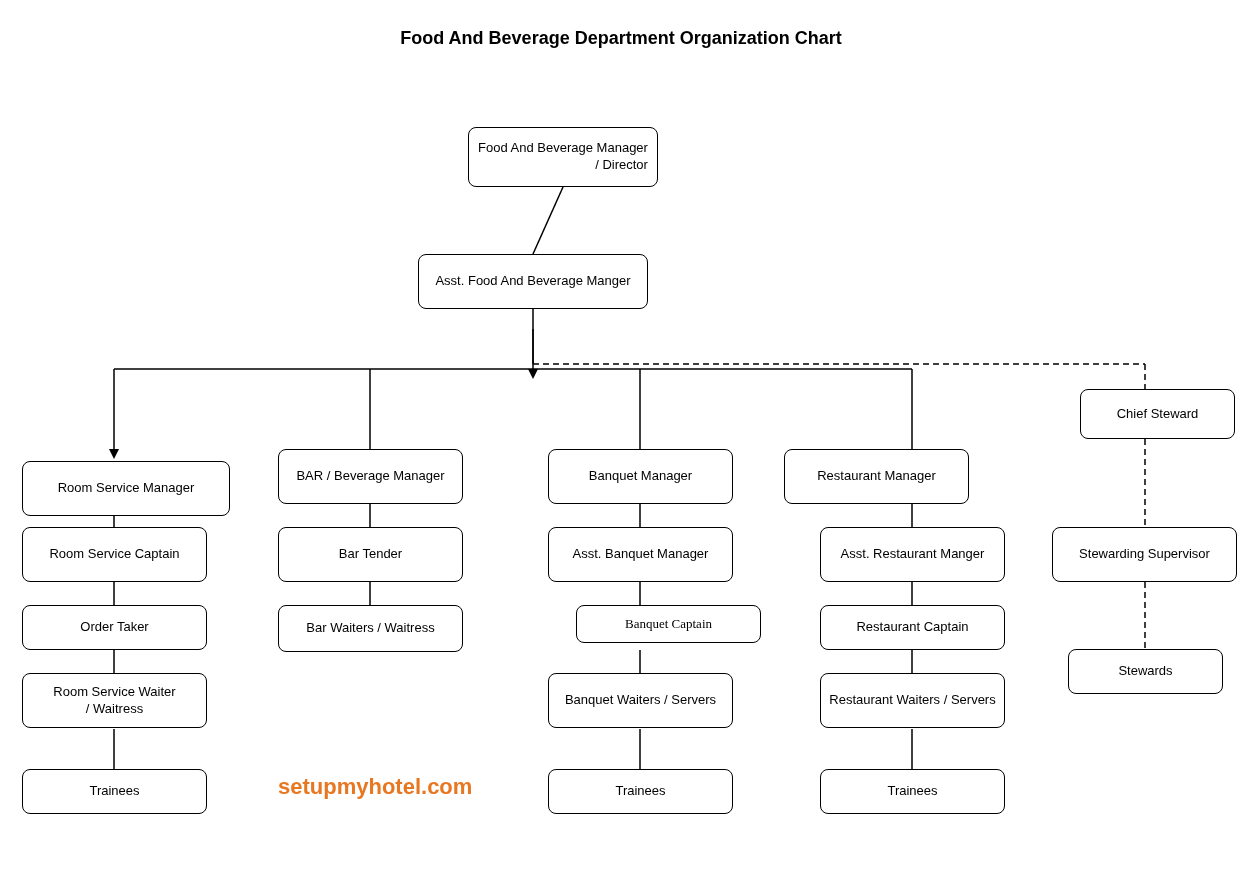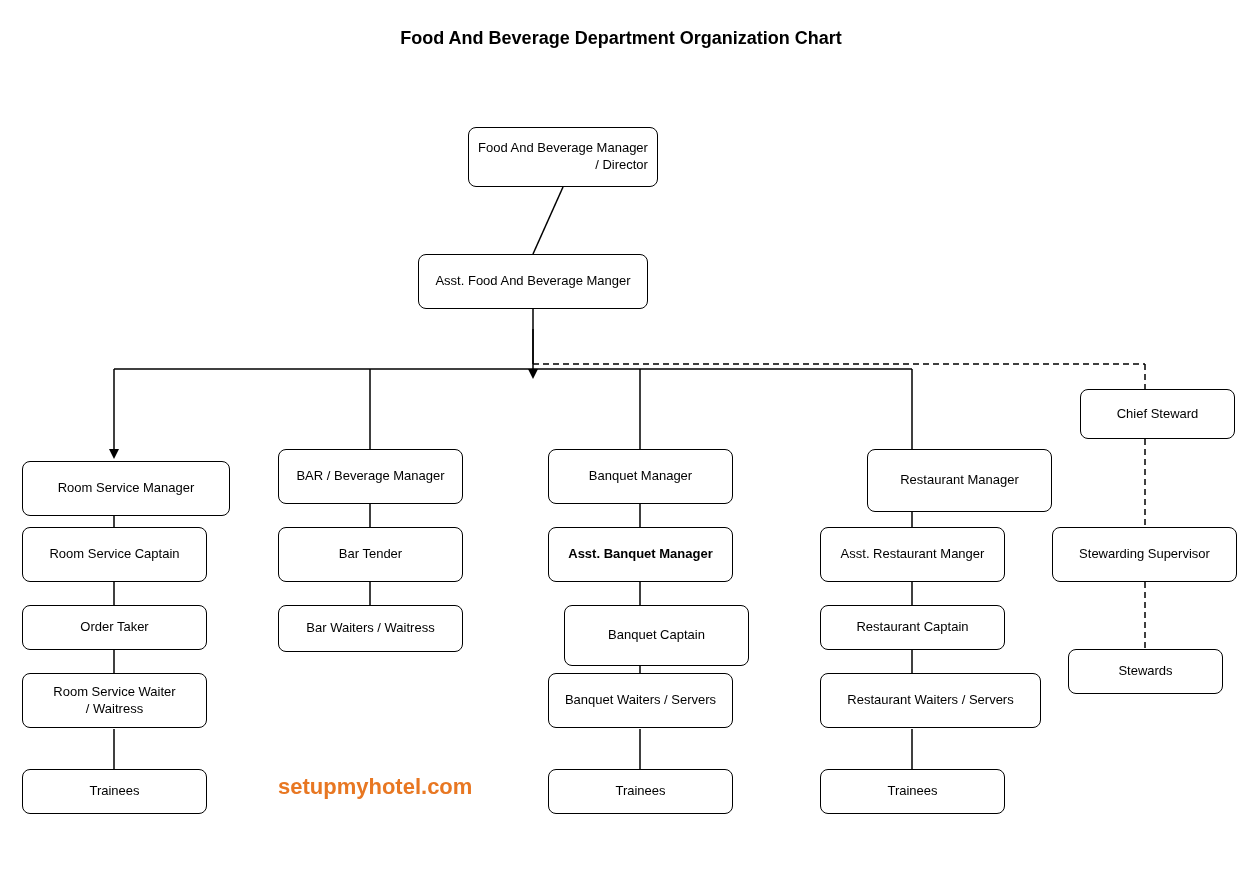--- a/index.html
+++ b/index.html
@@ -145,29 +145,29 @@
   <div class="node" style="left:22px;top:546px;width:185px;height:45px;">Order Taker</div>
   <div class="node" style="left:22px;top:468px;width:185px;height:55px;">Room Service Captain</div>
   <div class="node" style="left:22px;top:614px;width:185px;height:55px;">Room Service Waiter<br>/ Waitress</div>
   <div class="node" style="left:22px;top:710px;width:185px;height:45px;">Trainees</div>
 
   <div class="node" style="left:278px;top:390px;width:185px;height:55px;">BAR / Beverage Manager</div>
   <div class="node" style="left:278px;top:468px;width:185px;height:55px;">Bar Tender</div>
   <div class="node" style="left:278px;top:546px;width:185px;height:47px;">Bar Waiters / Waitress</div>
 
   <div class="node" style="left:548px;top:390px;width:185px;height:55px;">Banquet Manager</div>
-  <div class="node" style="left:548px;top:468px;width:185px;height:55px;font-weight:bold;">Asst. Banquet Manager</div>
-  <div class="node" style="left:564px;top:546px;width:185px;height:61px;">Banquet Captain</div>
+  <div class="node" style="left:548px;top:468px;width:185px;height:55px;">Asst. Banquet Manager</div>
+  <div class="node" style="left:576px;top:546px;width:185px;height:38px;font-family:Liberation Serif, serif;">Banquet Captain</div>
   <div class="node" style="left:548px;top:614px;width:185px;height:55px;">Banquet Waiters / Servers</div>
   <div class="node" style="left:548px;top:710px;width:185px;height:45px;">Trainees</div>
 
-  <div class="node" style="left:867px;top:390px;width:185px;height:63px;">Restaurant Manager</div>
+  <div class="node" style="left:784px;top:390px;width:185px;height:55px;">Restaurant Manager</div>
   <div class="node" style="left:820px;top:468px;width:185px;height:55px;">Asst. Restaurant Manger</div>
   <div class="node" style="left:820px;top:546px;width:185px;height:45px;">Restaurant Captain</div>
-  <div class="node" style="left:820px;top:614px;width:221px;height:55px;">Restaurant Waiters / Servers</div>
+  <div class="node" style="left:820px;top:614px;width:185px;height:55px;">Restaurant Waiters / Servers</div>
   <div class="node" style="left:820px;top:710px;width:185px;height:45px;">Trainees</div>
 
   <div class="node" style="left:1080px;top:330px;width:155px;height:50px;">Chief Steward</div>
   <div class="node" style="left:1052px;top:468px;width:185px;height:55px;">Stewarding Supervisor</div>
   <div class="node" style="left:1068px;top:590px;width:155px;height:45px;">Stewards</div>
 
   <div class="watermark" style="left:278px;top:715px;">setupmyhotel.com</div>
 </div>
 
 </body></html>

